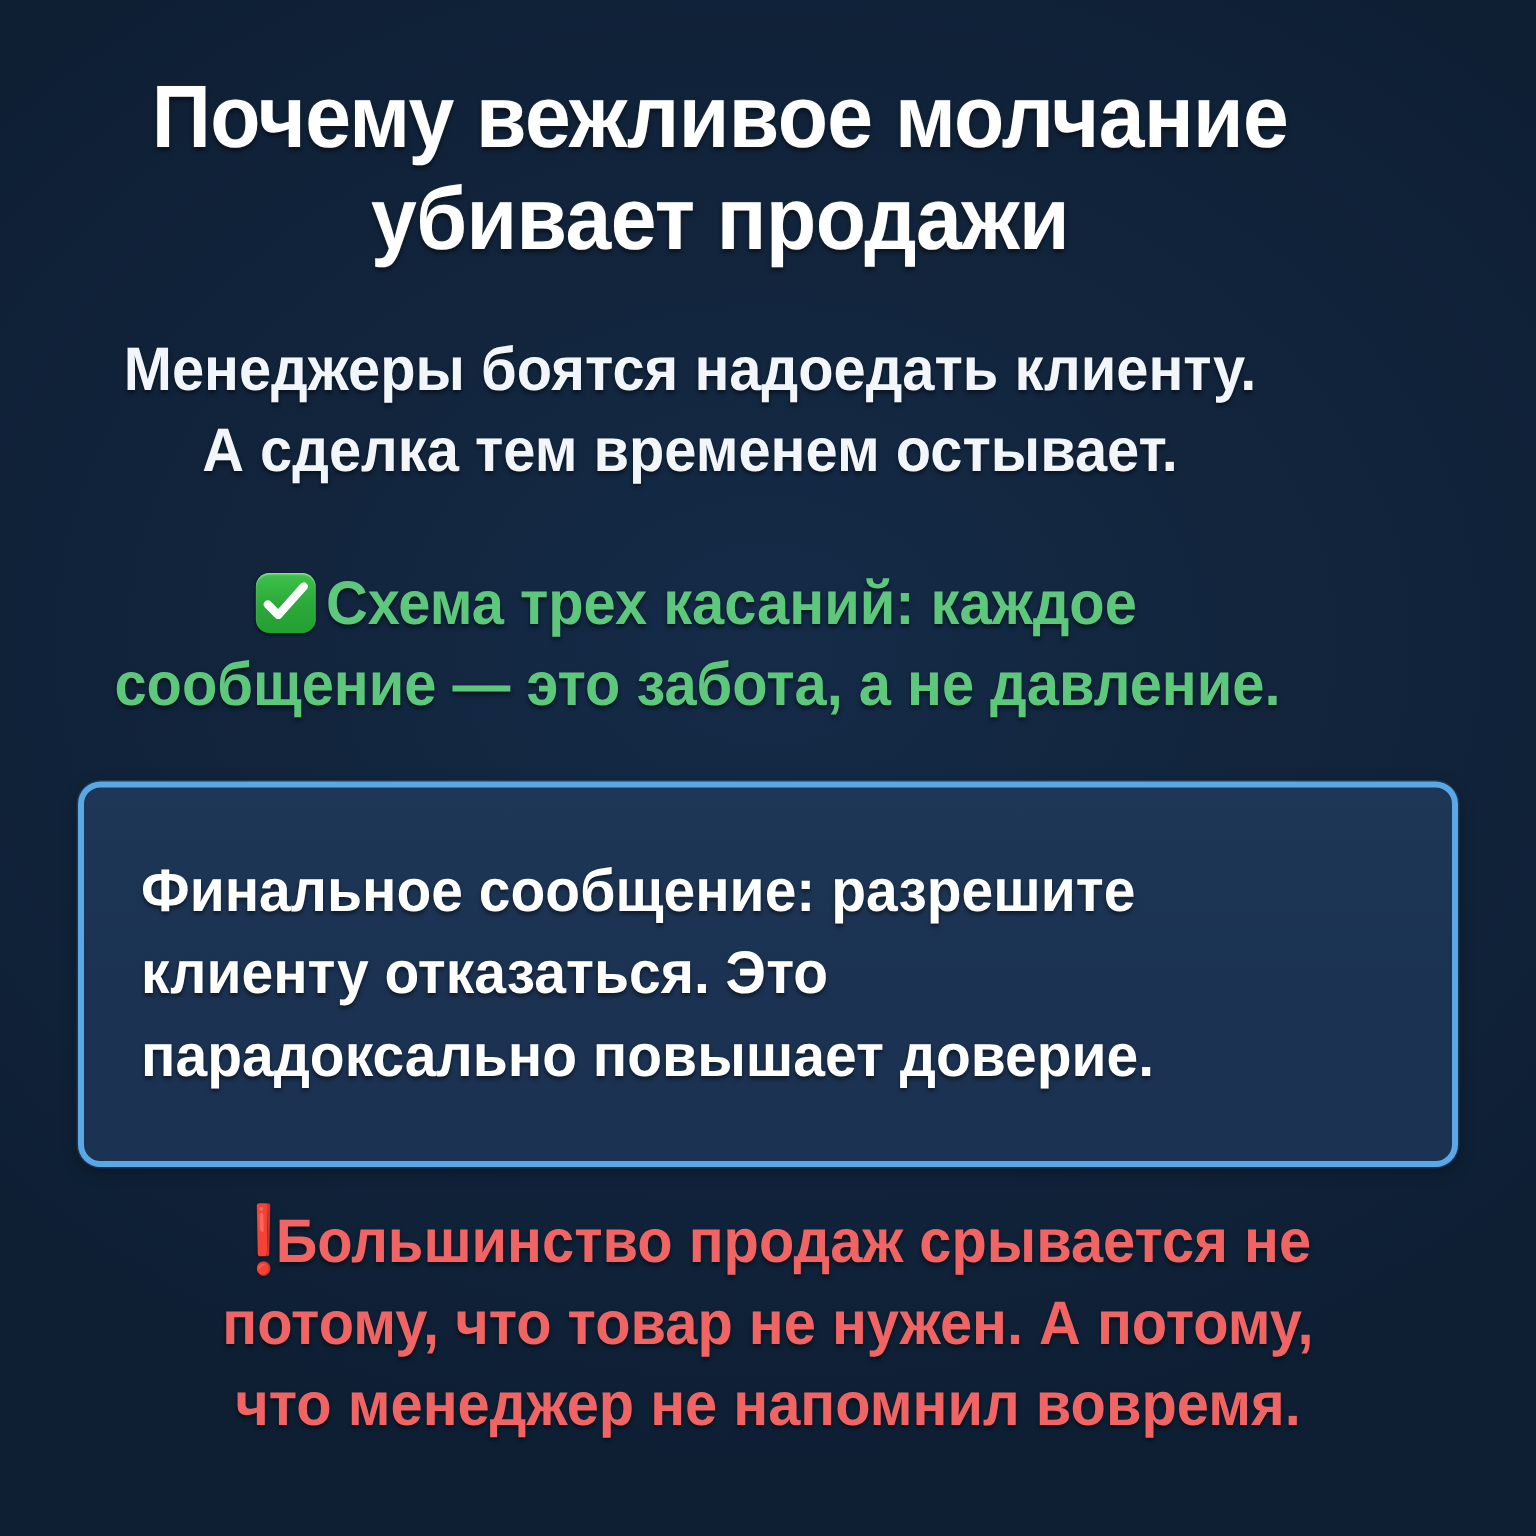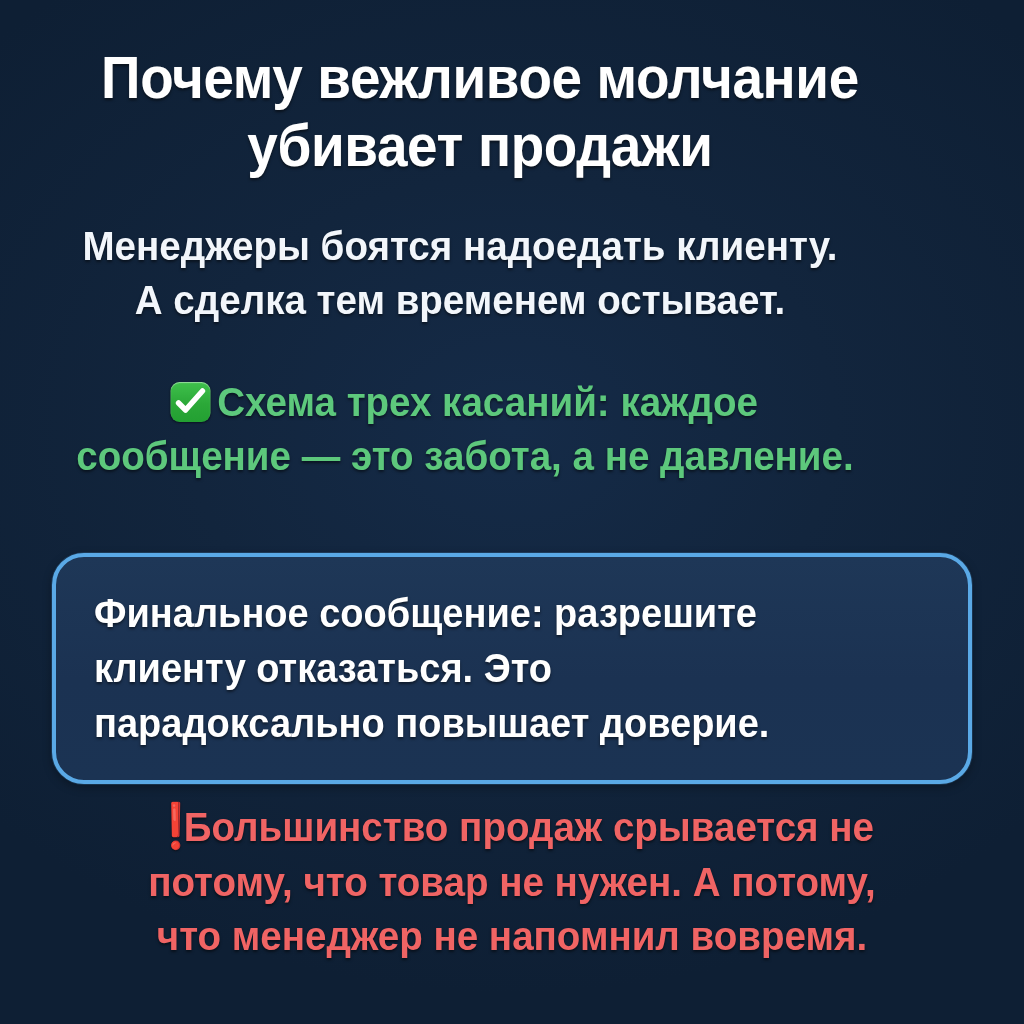--- a/index.html
+++ b/index.html
@@ -81,31 +81,30 @@
     transform: scaleX(1.06);
   }
   .check-emoji svg { position: absolute; left: 4px; top: 5px; }
 
   
   .callout {
     position: absolute;
     left: 52px;
     top: 521px;
     width: 920px;
-    height: 231px;
+    height: 257px;
     border: 4px solid #5aa9e6;
-    border-radius: 32px;
+    border-radius: 15px;
     background: linear-gradient(180deg, #1d3css 0%, #1b3151 0%, #19304f 50%, #15294394 100%);
     background-color: #1b3353;
     background-image: linear-gradient(180deg, #1e3757 0%, #1b3252 55%, #16294300 100%);
     box-shadow: 0 0 0 1px rgba(90,169,230,0.18),
                 0 3px 10px rgba(0,0,0,0.35);
     display: flex;
     align-items: center;
-    margin-top: 32px;
   }
 
   .callout-text {
     padding: 0 34px 0 40px;
     color: #ffffff;
     font-size: 40px;
     line-height: 1.37;
     font-weight: 700;
     text-align: left;
     transform: scaleX(0.95);

